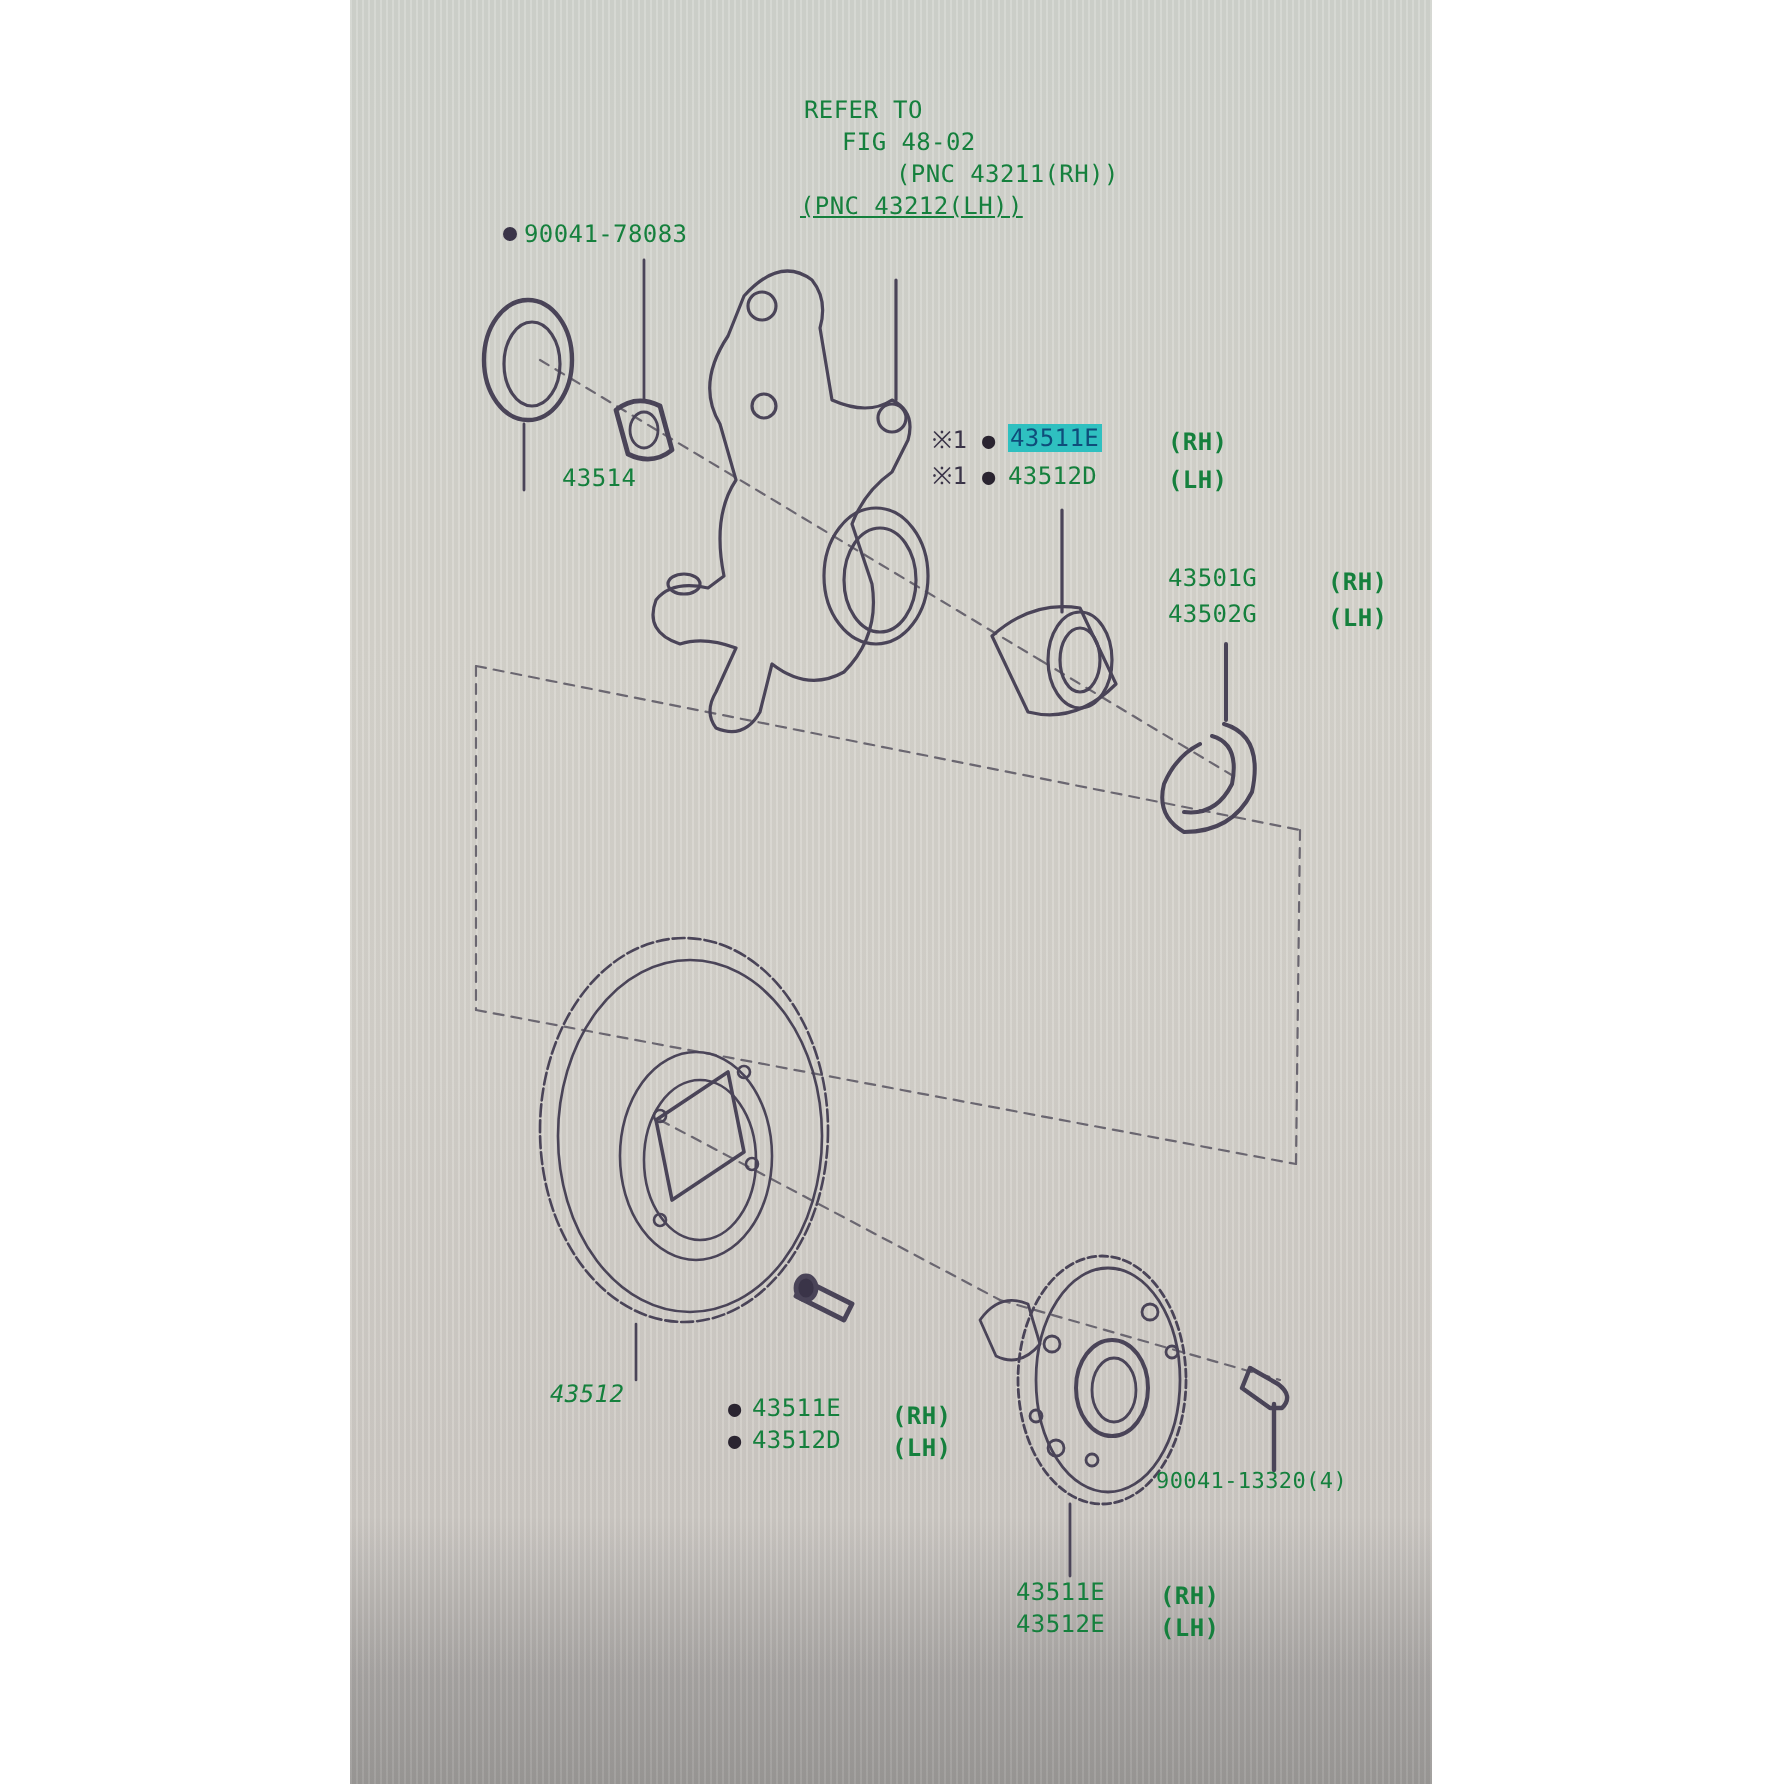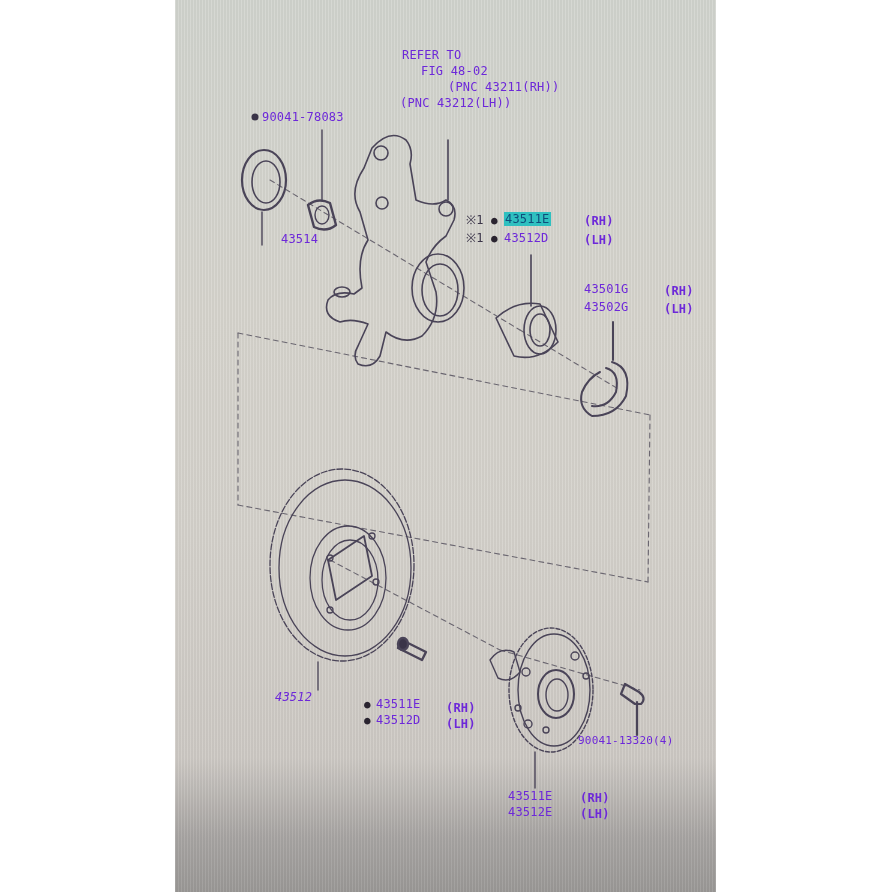--- a/index.html
+++ b/index.html
@@ -2,21 +2,21 @@
 <html><head>
   <meta charset="utf-8">
   <style>
     html, body { margin:0; padding:0; background:#ffffff; }
     body { width:892px; height:892px; position:relative; overflow:hidden; font-family:"DejaVu Sans Mono", monospace; }
     #photo { position:absolute; left:175px; top:0; width:541px; height:892px;
       background: linear-gradient(180deg, #d3d6d0 0%, #d8d6cf 35%, #d6d3cd 60%, #cfcbc6 85%, #a9a6a4 94%, #9c9a98 100%); }
     #photo::after { content:""; position:absolute; inset:0;
       background: repeating-linear-gradient(90deg, rgba(255,255,255,0.06) 0 1px, rgba(0,0,0,0.04) 1px 3px); pointer-events:none; }
     svg#diagram { position:absolute; left:0; top:0; width:892px; height:892px; }
-    .lbl { position:absolute; font-size:12px; line-height:14px; color:#6d28d9; white-space:pre; letter-spacing:0.2px; }
+    .lbl { position:absolute; font-size:12px; line-height:14px; color:#15803d; white-space:pre; letter-spacing:0.2px; }
     .lbl.bold { font-weight:bold; }
     .hl { background:#2fc0c0; color:#0f4d7a; padding:0 1px; }
     .bullet::before { content:"●"; font-size:11px; margin-right:1px; color:#2a2430; }
     .star { color:#3a3448; }
   </style>
 </head>
 <body>
 
 <div id="photo"></div>
 
@@ -107,21 +107,21 @@
     <g stroke-width="2.2">
       <path d="M625 684 l14 8 q8 6 2 12 l-6 0 l-14 -10 z"></path>
       <line x1="637" y1="702" x2="637" y2="735"></line>
     </g>
   </g>
 </svg>
 
 <div class="lbl" style="left:402px;top:48px;">REFER TO</div>
 <div class="lbl" style="left:402px;top:64px;margin-left:19px;">FIG 48-02</div>
 <div class="lbl" style="left:400px;top:80px;margin-left:48px;">(PNC 43211(RH))</div>
-<div class="lbl" style="left:400px;top:96px;">(PNC 43212(LH))</div>
+<div class="lbl" style="left:400px;top:96px;text-decoration:underline;">(PNC 43212(LH))</div>
 
 <div class="lbl" style="left:262px;top:110px;">90041-78083</div>
 <div class="lbl" style="left:236px;top:232px;margin-left:45px;">43514</div>
 
 <div class="lbl star" style="left:466px;top:213px;">※1</div>
 <div class="lbl bullet" style="left:491px;top:213px;"></div>
 <div class="lbl hl" style="left:504px;top:212px;">43511E</div>
 <div class="lbl bold" style="left:584px;top:214px;">(RH)</div>
 
 <div class="lbl star" style="left:466px;top:231px;">※1</div>

